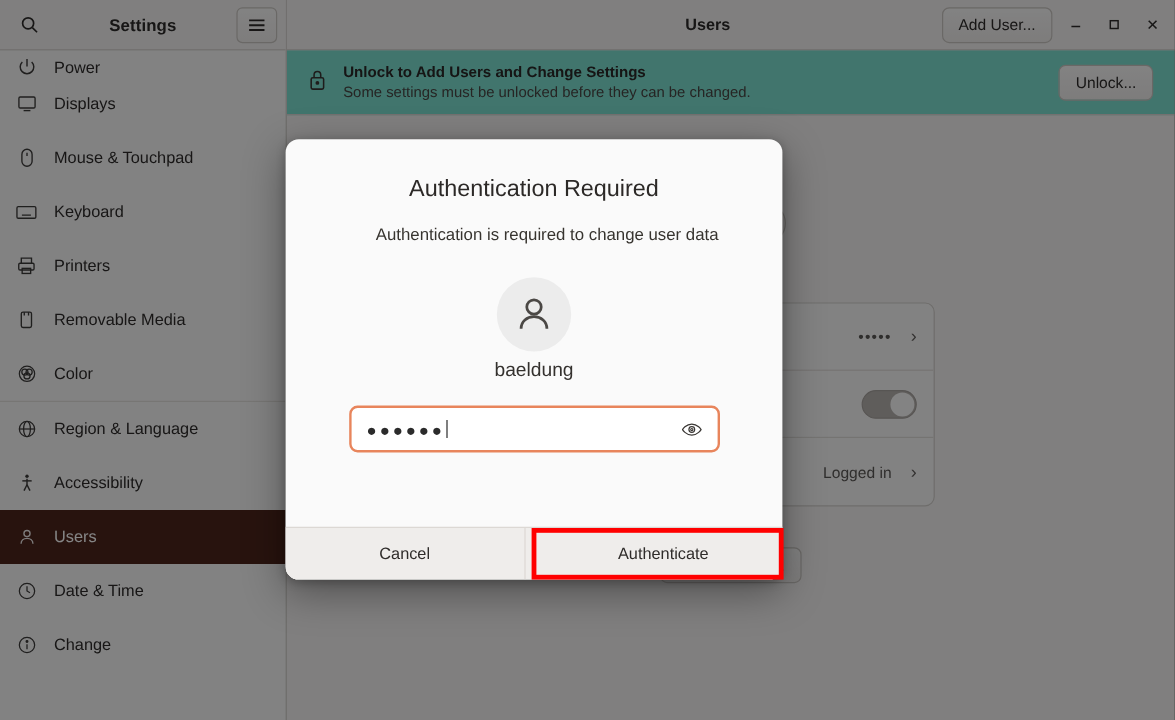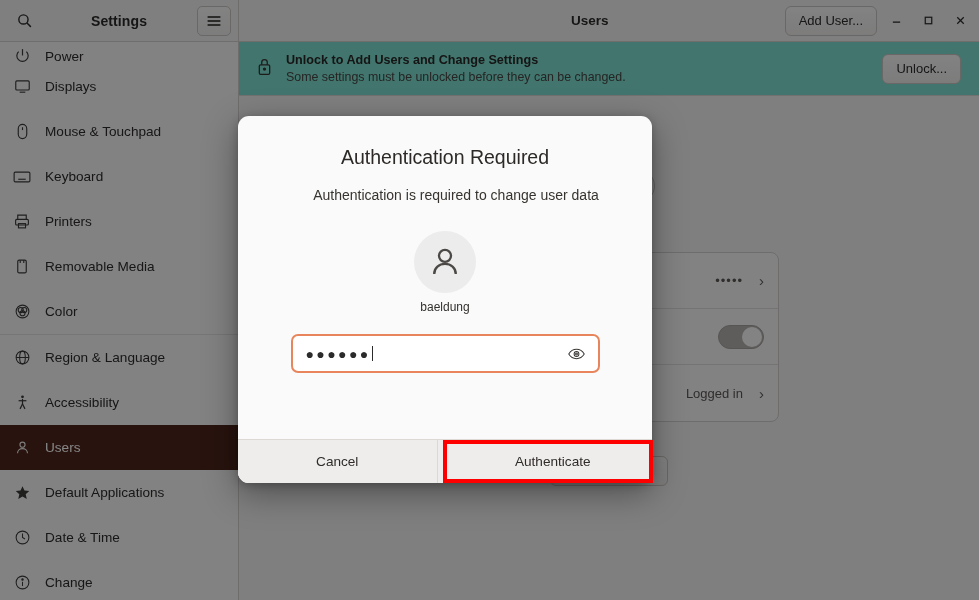--- a/index.html
+++ b/index.html
@@ -260,21 +260,21 @@
     margin-left: 22px;
   }
   .modal-avatar {
     width: 62px; height: 62px;
     border-radius: 50%;
     background: #ececec;
     display: flex; align-items: center; justify-content: center;
     margin-bottom: 7px;
   }
   .modal-username {
-    font-size: 12px;
+    font-size: 16px;
     color: #34312e;
     margin-bottom: 20px;
   }
   .pw-field {
     width: 309px;
     height: 39px;
     border: 2px solid #e8855c;
     border-radius: 7px;
     background: #ffffff;
     display: flex;
@@ -462,28 +462,20 @@
       <div class="nav-item selected">
         <span class="nv-ico">
           <svg width="17" height="17" viewBox="0 0 24 24" fill="none" stroke="currentColor" stroke-width="1.6">
             <circle cx="12" cy="8" r="3.6"></circle>
               <path d="M5 20c0-3.9 3.1-6.4 7-6.4s7 2.5 7 6.4"></path>
           </svg>
         </span>
         <span>Users</span>
       </div>
 
-      <div class="nav-item">
-        <span class="nv-ico">
-          <svg width="17" height="17" viewBox="0 0 24 24" fill="currentColor">
-            <polygon points="12,3 14.8,9.2 21.5,9.8 16.5,14.3 18,21 12,17.5 6,21 7.5,14.3 2.5,9.8 9.2,9.2"></polygon>
-          </svg>
-        </span>
-        <span>Default Applications</span>
-      </div>
 
       <div class="nav-item">
         <span class="nv-ico">
           <svg width="17" height="17" viewBox="0 0 24 24" fill="none" stroke="currentColor" stroke-width="1.5">
             <circle cx="12" cy="12" r="9"></circle>
               <polyline points="12,6.5 12,12 15.5,14"></polyline>
           </svg>
         </span>
         <span>Date &amp; Time</span>
       </div>

